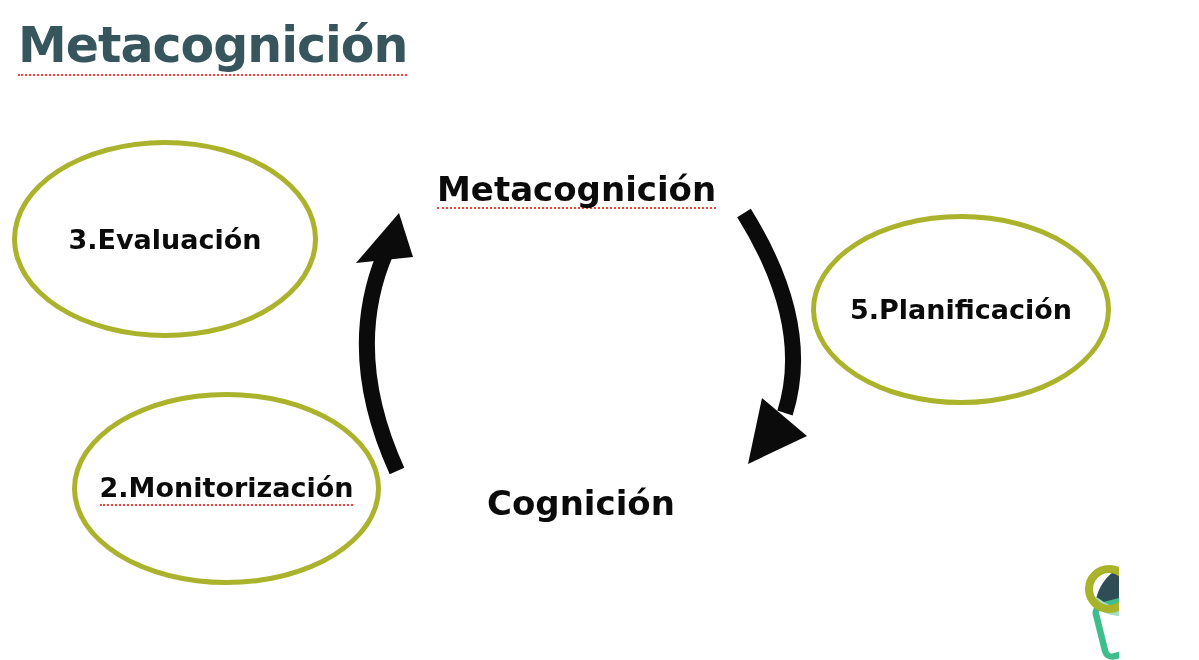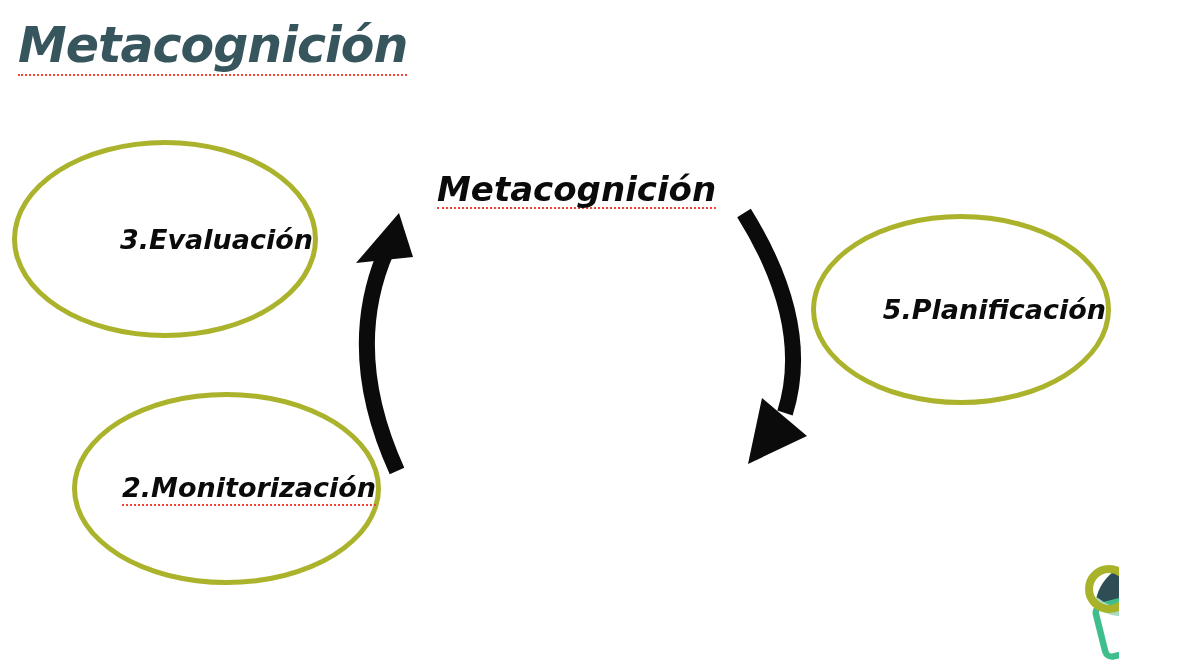--- a/index.html
+++ b/index.html
@@ -7,21 +7,20 @@
     padding: 0;
     background: #ffffff;
     font-family: "DejaVu Sans", "Liberation Sans", sans-serif;
   }
   .slide {
     position: relative;
     width: 1119px;
     height: 660px;
     background: #ffffff;
     overflow: hidden;
-    font-style: italic;
   }
   .slide-title {
     position: absolute;
     left: 18px;
     top: 18px;
     margin: 0;
     font-size: 49px;
     font-weight: bold;
     color: #36555C;
     letter-spacing: -1px;
@@ -29,21 +28,21 @@
     display: inline-block;
     border-bottom: 2px dotted #F04436;
     padding-bottom: 0px;
   }
   .ellipse-node {
     position: absolute;
     border: 5px solid #AAB32B;
     border-radius: 50%;
     display: flex;
     align-items: center;
-    justify-content: flex-end;
+    justify-content: center;
     box-sizing: border-box;
     background: transparent;
   }
   .node-evaluacion    { left: 12px;  top: 140px; width: 306px; height: 198px; }
   .node-monitorizacion{ left: 72px;  top: 392px; width: 309px; height: 193px; }
   .node-planificacion { left: 811px; top: 214px; width: 300px; height: 191px; }
   .node-label {
     font-size: 27px;
     font-weight: bold;
     color: #0B0B0B;
@@ -89,20 +88,21 @@
   <div class="ellipse-node node-monitorizacion">
     <span class="node-label spellcheck">2.Monitorización</span>
   </div>
 
   <div class="ellipse-node node-planificacion">
     <span class="node-label">5.Planificación</span>
   </div>
 
   <div class="center-label label-metacognicion spellcheck">Metacognición</div>
 
+  <div class="center-label label-cognicion">Cognición</div>
 
   <svg class="arrow-layer" width="1199" height="660" viewBox="0 0 1199 660">
     <path d="M 397 471 Q 341 348 389 245" fill="none" stroke="#0B0B0B" stroke-width="16"></path>
     <polygon points="399,213 356,263 413,257" fill="#0B0B0B"></polygon>
     <path d="M 744 213 Q 813 324 785 413" fill="none" stroke="#0B0B0B" stroke-width="16"></path>
     <polygon points="748,464 762,398 807,436" fill="#0B0B0B"></polygon>
   </svg>
 
   <svg class="brand-logo" width="130" height="108" viewBox="0 0 130 108">
     <circle cx="70" cy="57" r="47" fill="#2E4D55"></circle>

